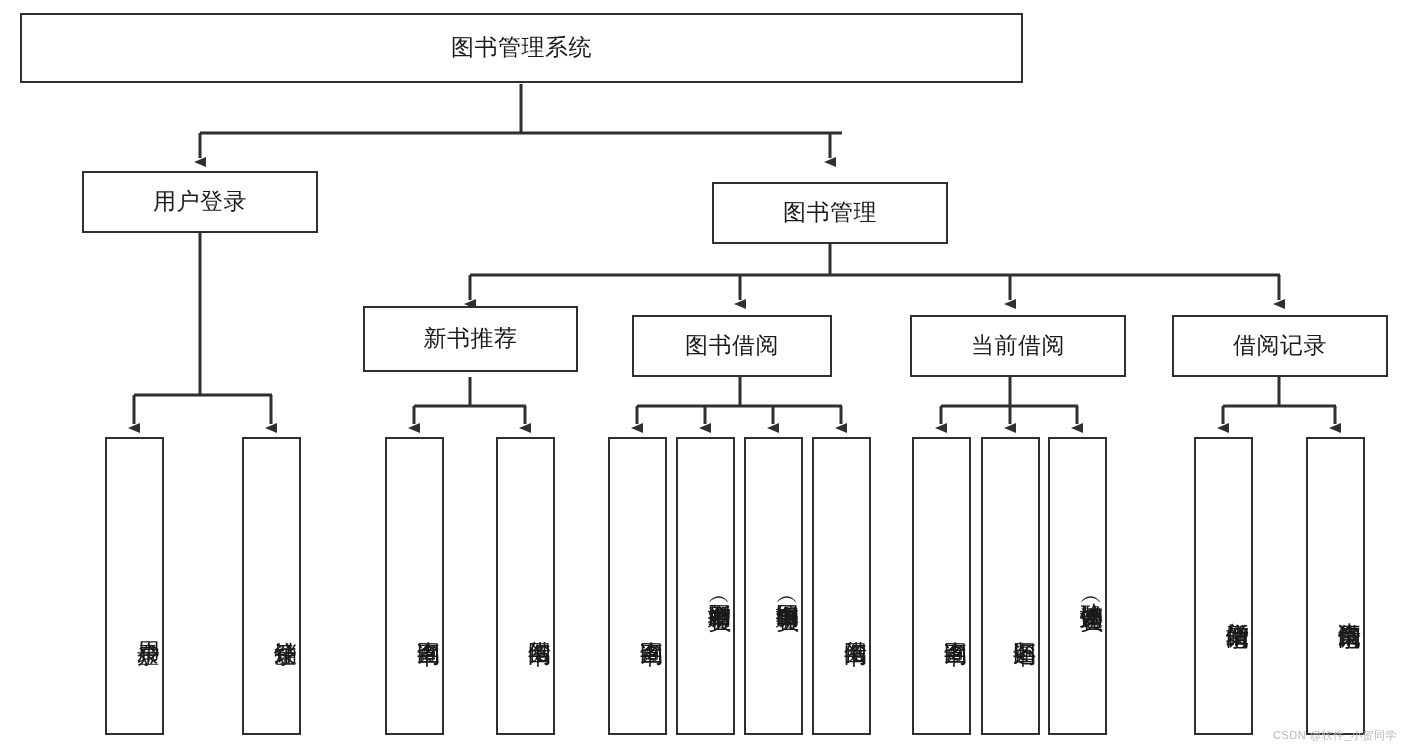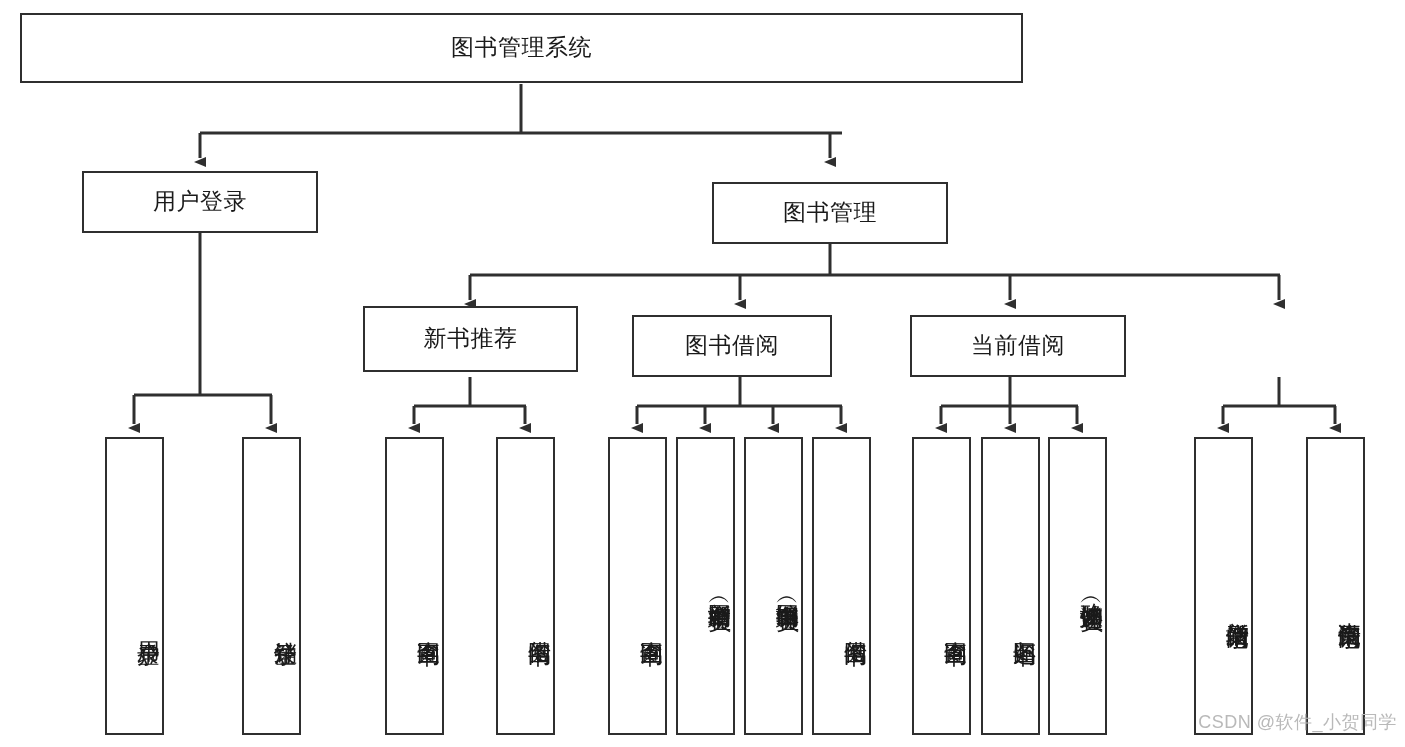--- a/index.html
+++ b/index.html
@@ -49,22 +49,22 @@
     position: absolute;
     left: 0;
     top: 0;
     width: 1405px;
     height: 747px;
     pointer-events: none;
   }
   .watermark {
     position: absolute;
     right: 8px;
-    bottom: 13px;
-    font-size: 18px;
+    bottom: 4px;
+    font-size: 11px;
     color: #b9b9b9;
     letter-spacing: 0.5px;
     white-space: nowrap;
   }
 </style>
 </head>
 <body>
 
 <div id="canvas">
 
@@ -131,20 +131,23 @@
 
   <div class="node horiz" style="left:363px; top:298px; width:215px; height:66px;margin-top:8px;">
     <span class="node-label">新书推荐</span>
   </div>
   <div class="node horiz" style="left:632px; top:315px; width:200px; height:62px;">
     <span class="node-label">图书借阅</span>
   </div>
   <div class="node horiz" style="left:902px; top:315px; width:216px; height:62px;margin-left:8px;">
     <span class="node-label">当前借阅</span>
   </div>
+  <div class="node horiz" style="left:1172px; top:315px; width:216px; height:62px;">
+    <span class="node-label">借阅记录</span>
+  </div>
 
   <div class="node vert" style="left:105px; top:437px; width:59px; height:298px; padding-top:78px;">
     <span class="node-label">用户登录</span>
   </div>
   <div class="node vert" style="left:242px; top:437px; width:59px; height:298px; padding-top:78px;">
     <span class="node-label">注销登录</span>
   </div>
 
   <div class="node vert" style="left:385px; top:437px; width:59px; height:298px; padding-top:78px;">
     <span class="node-label">查询图书</span>

